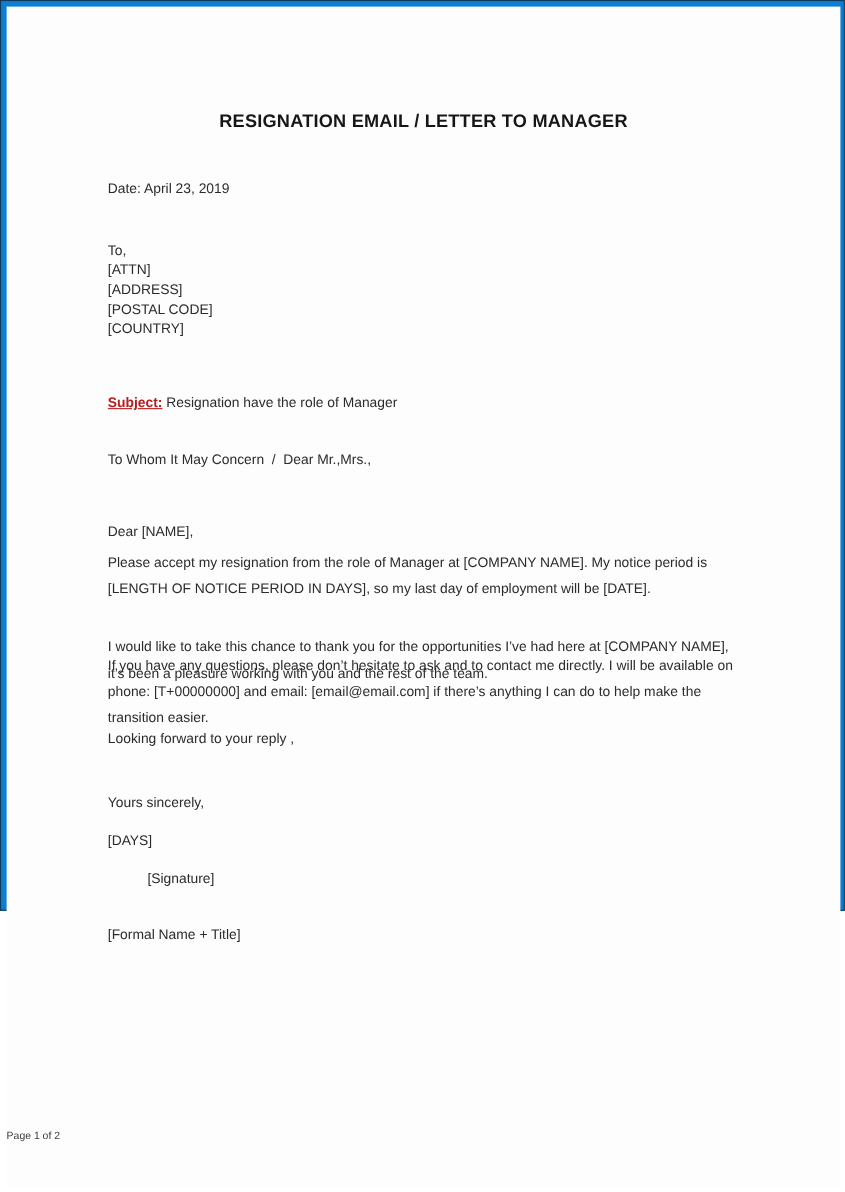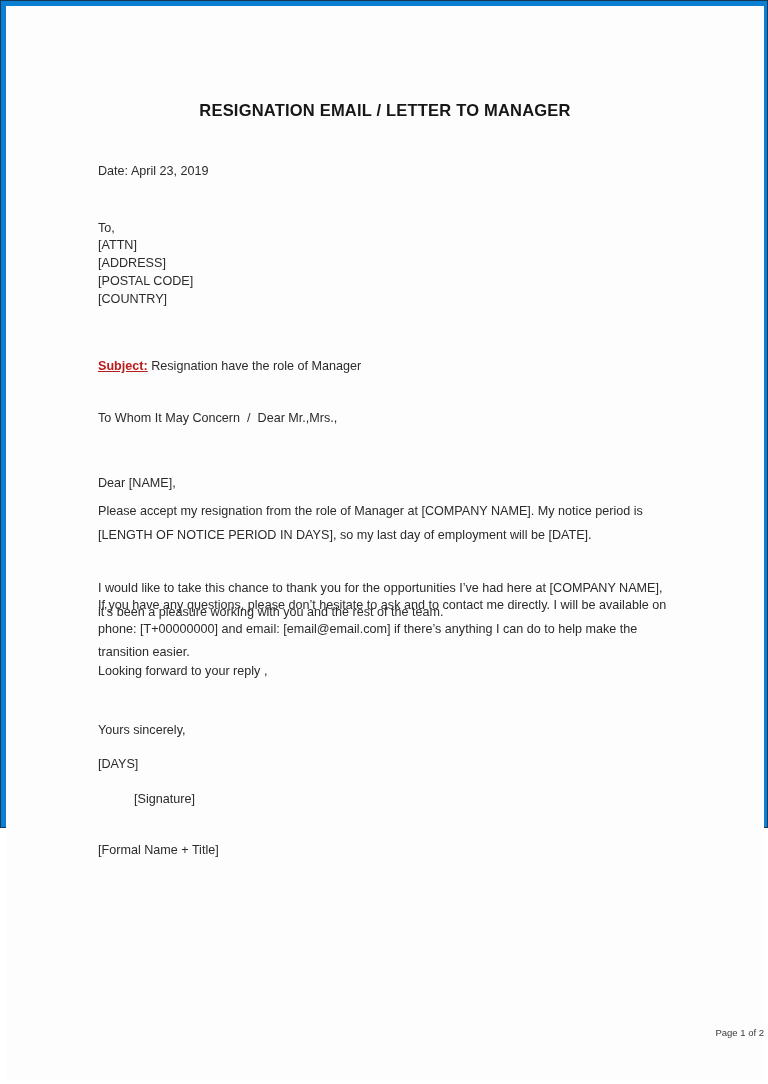--- a/index.html
+++ b/index.html
@@ -99,21 +99,21 @@
   .p-yours       { top: 713px; left: 0; }
   .p-name        { top: 747px; left: 0; }
   .p-signature   { top: 782px; left: 0; margin-left: 36px; }
   .p-formal      { top: 833px; left: 0; }
 
   .page-footer {
     position: absolute;
     left: -92px;
     top: 1021px;
     width: 758px;
-    text-align: right;
+    text-align: left;
     font-size: 9.5px;
     color: #3a3a3a;
   }
 </style>
 </head>
 <body>
 
 <div class="page-frame">
   <div class="page-sheet">
 

